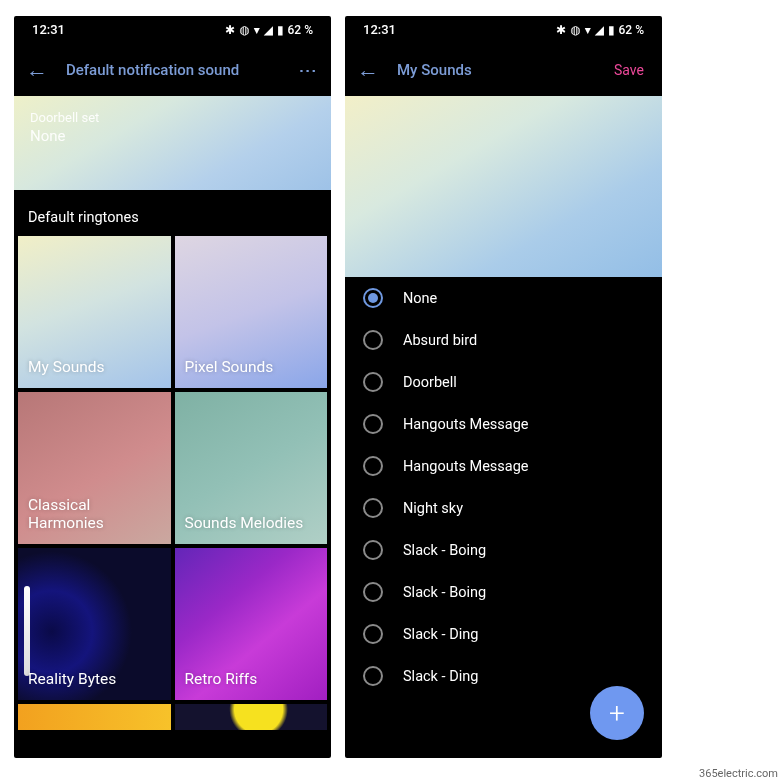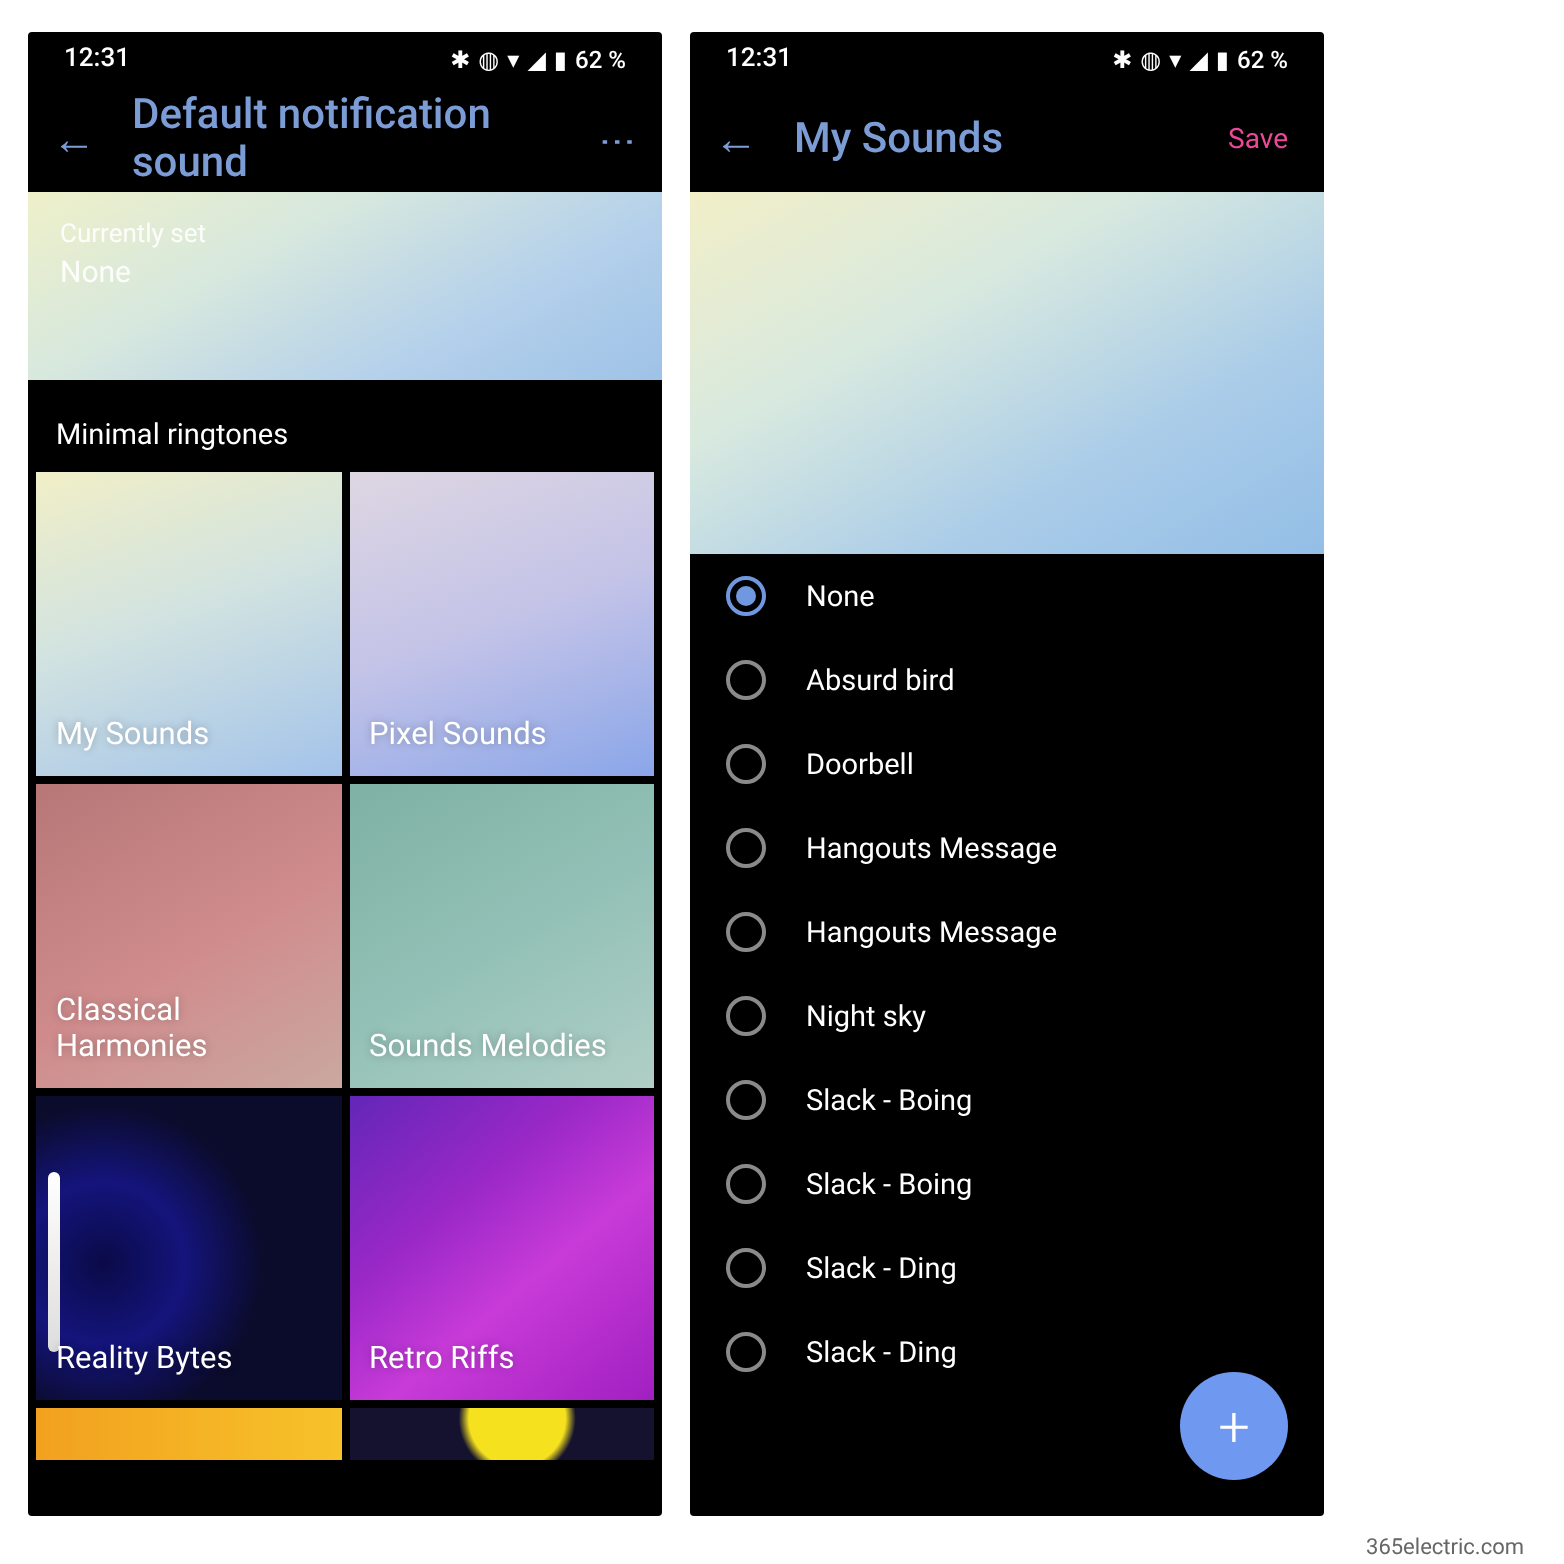--- a/index.html
+++ b/index.html
@@ -38,21 +38,21 @@
   }
   .status-icons { display:flex; align-items:center; gap:4px; font-size:12px; }
   .app-bar {
     height: 53px;
     display: flex;
     align-items: center;
     padding: 0 12px;
     gap: 18px;
   }
   .back-arrow { color:#7c9cd6; font-size:22px; cursor:pointer; }
-  .app-title { color:#7c9cd6; font-size:21px; font-weight:500; flex:1; }
+  .app-title { color:#7c9cd6; font-size:15px; font-weight:500; flex:1; }
   .menu-dots { color:#7c9cd6; font-size:18px; cursor:pointer; letter-spacing:-2px; writing-mode: vertical-rl; }
   .save-link { color:#ec4899; font-size:14px; cursor:pointer; padding-right:6px; }
   .currently-set {
     height: 94px;
     background: linear-gradient(150deg, #eef0c9 0%, #d7e8de 35%, #b4d0eb 70%, #9ec2e7 100%);
     padding: 14px 16px 0 16px;
     display:flex; flex-direction:column; justify-content:flex-start;
   }
   .currently-set .lbl { color: rgba(255,255,255,0.92); font-size:13px; }
   .currently-set .val { color: rgba(255,255,255,0.92); font-size:15px; margin-top:2px; }
@@ -121,21 +121,21 @@
     width:54px; height:54px;
     border-radius:50%;
     background:#6f98f0;
     display:flex; align-items:center; justify-content:center;
     color:#fff; font-size:28px; font-weight:300;
     box-shadow: 0 3px 8px rgba(0,0,0,0.4);
     cursor:pointer;
   }
   .watermark {
     position:absolute;
-    right:20px; bottom:2px;
+    right:4px; bottom:2px;
     font-size:11px;
     color:#666;
   }
   .si { display:inline-block; }
 </style>
 </head>
 <body>
 
 <div class="container">
 
@@ -150,24 +150,24 @@
         <span class="si">▮</span>
         <span>62 %</span>
       </span>
     </div>
     <div class="app-bar">
       <span class="back-arrow">←</span>
       <span class="app-title">Default notification sound</span>
       <span class="menu-dots">⋮</span>
     </div>
     <div class="currently-set">
-      <span class="lbl">Currently set</span>
+      <span class="lbl">Doorbell set</span>
       <span class="val">None</span>
     </div>
-    <div class="section-header">Minimal ringtones</div>
+    <div class="section-header">Default ringtones</div>
     <div class="grid">
       <div class="tile t0">
           <span>My Sounds</span>
         </div>
       <div class="tile t1">
           <span>Pixel Sounds</span>
         </div>
       <div class="tile t2">
           <span>Classical Harmonies</span>
         </div>

